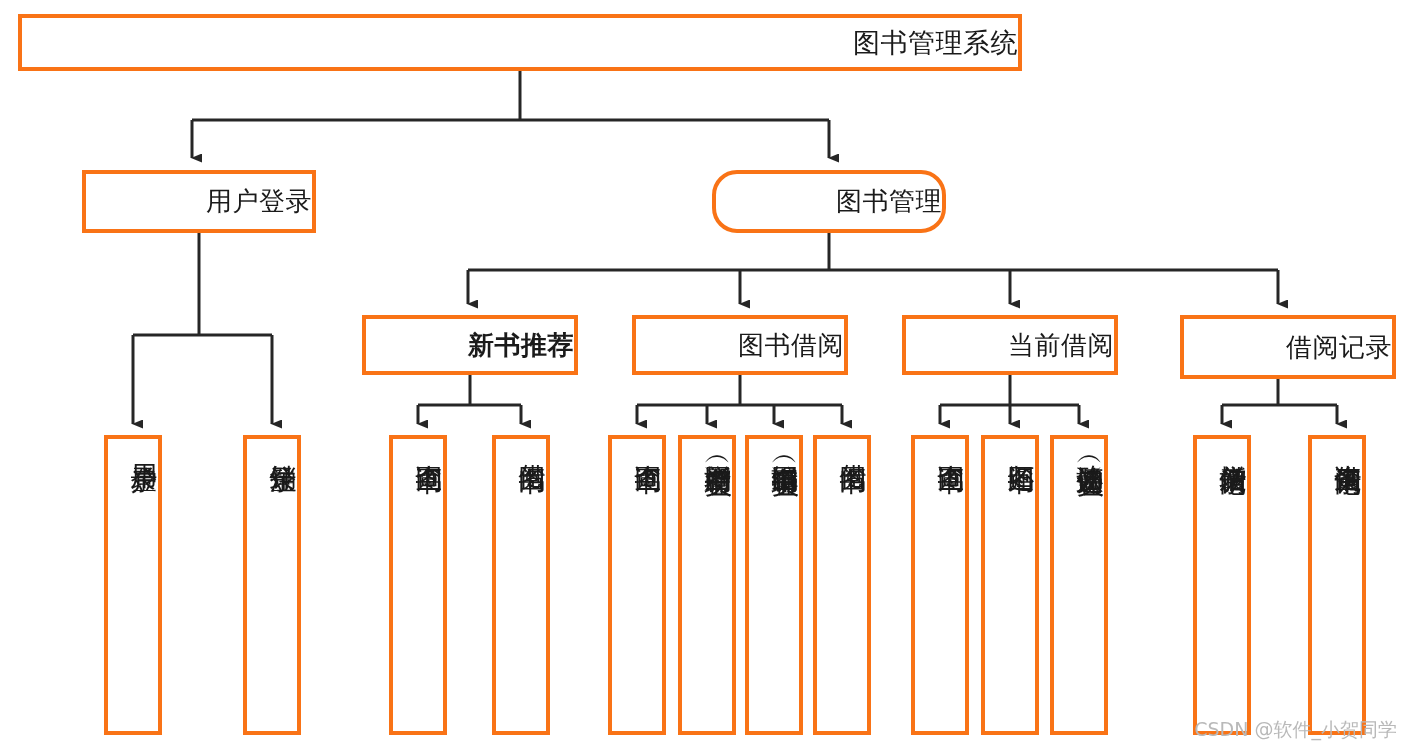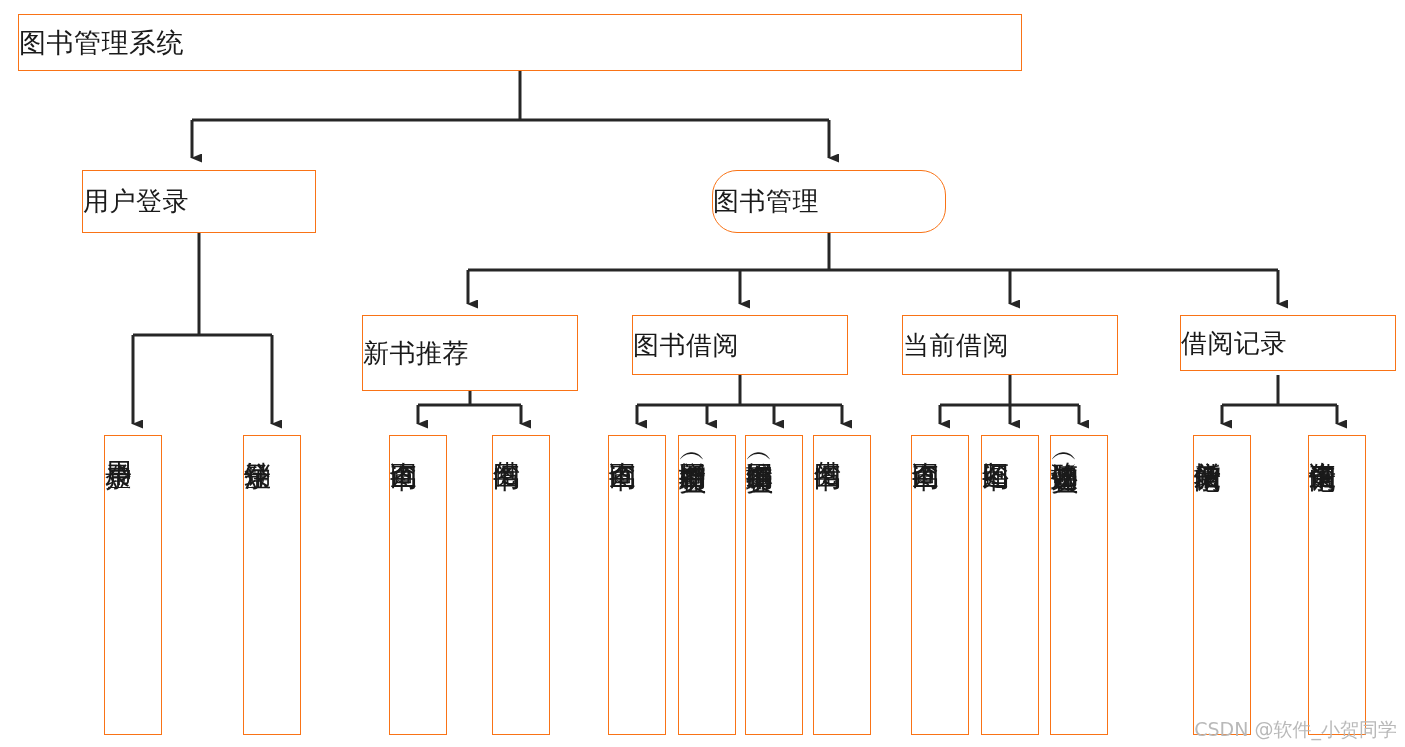--- a/index.html
+++ b/index.html
@@ -21,25 +21,25 @@
   #diagram-svg {
     position: absolute;
     left: 0;
     top: 0;
     width: 1405px;
     height: 747px;
   }
   .node-box {
     position: absolute;
     box-sizing: border-box;
-    border: 1px solid #f97316;
+    border: 4px solid #f97316;
     background: #ffffff;
     display: flex;
     align-items: center;
-    justify-content: flex-start;
+    justify-content: flex-end;
     overflow: hidden;
   }
   .node-label {
     color: #1a1a1a;
     text-align: center;
     line-height: 1.18;
     letter-spacing: 0.5px;
     white-space: nowrap;
   }
   .node-box.horizontal .node-label {
@@ -131,33 +131,33 @@
   </div>
 
   <div class="node-box horizontal" style="left:82px; top:170px; width:234px; height:63px;">
     <span class="node-label">用户登录</span>
   </div>
 
   <div class="node-box horizontal" style="left:712px; top:170px; width:234px; height:63px;border-radius:25px;">
     <span class="node-label">图书管理</span>
   </div>
 
-  <div class="node-box horizontal" style="left:362px; top:315px; width:216px; height:76px;">
+  <div class="node-box horizontal" style="left:362px; top:315px; width:216px; height:60px;font-weight:bold;">
     <span class="node-label">新书推荐</span>
   </div>
 
   <div class="node-box horizontal" style="left:632px; top:315px; width:216px; height:60px;">
     <span class="node-label">图书借阅</span>
   </div>
 
   <div class="node-box horizontal" style="left:902px; top:315px; width:216px; height:60px;">
     <span class="node-label">当前借阅</span>
   </div>
 
-  <div class="node-box horizontal" style="left:1180px; top:315px; width:216px; height:56px;">
+  <div class="node-box horizontal" style="left:1180px; top:315px; width:216px; height:64px;">
     <span class="node-label">借阅记录</span>
   </div>
 
   <div class="node-box vertical" style="left:104px; top:435px; width:58px; height:300px;">
     <span class="node-label">用户登录</span>
   </div>
 
   <div class="node-box vertical" style="left:243px; top:435px; width:58px; height:300px;">
     <span class="node-label">注销登录</span>
   </div>

